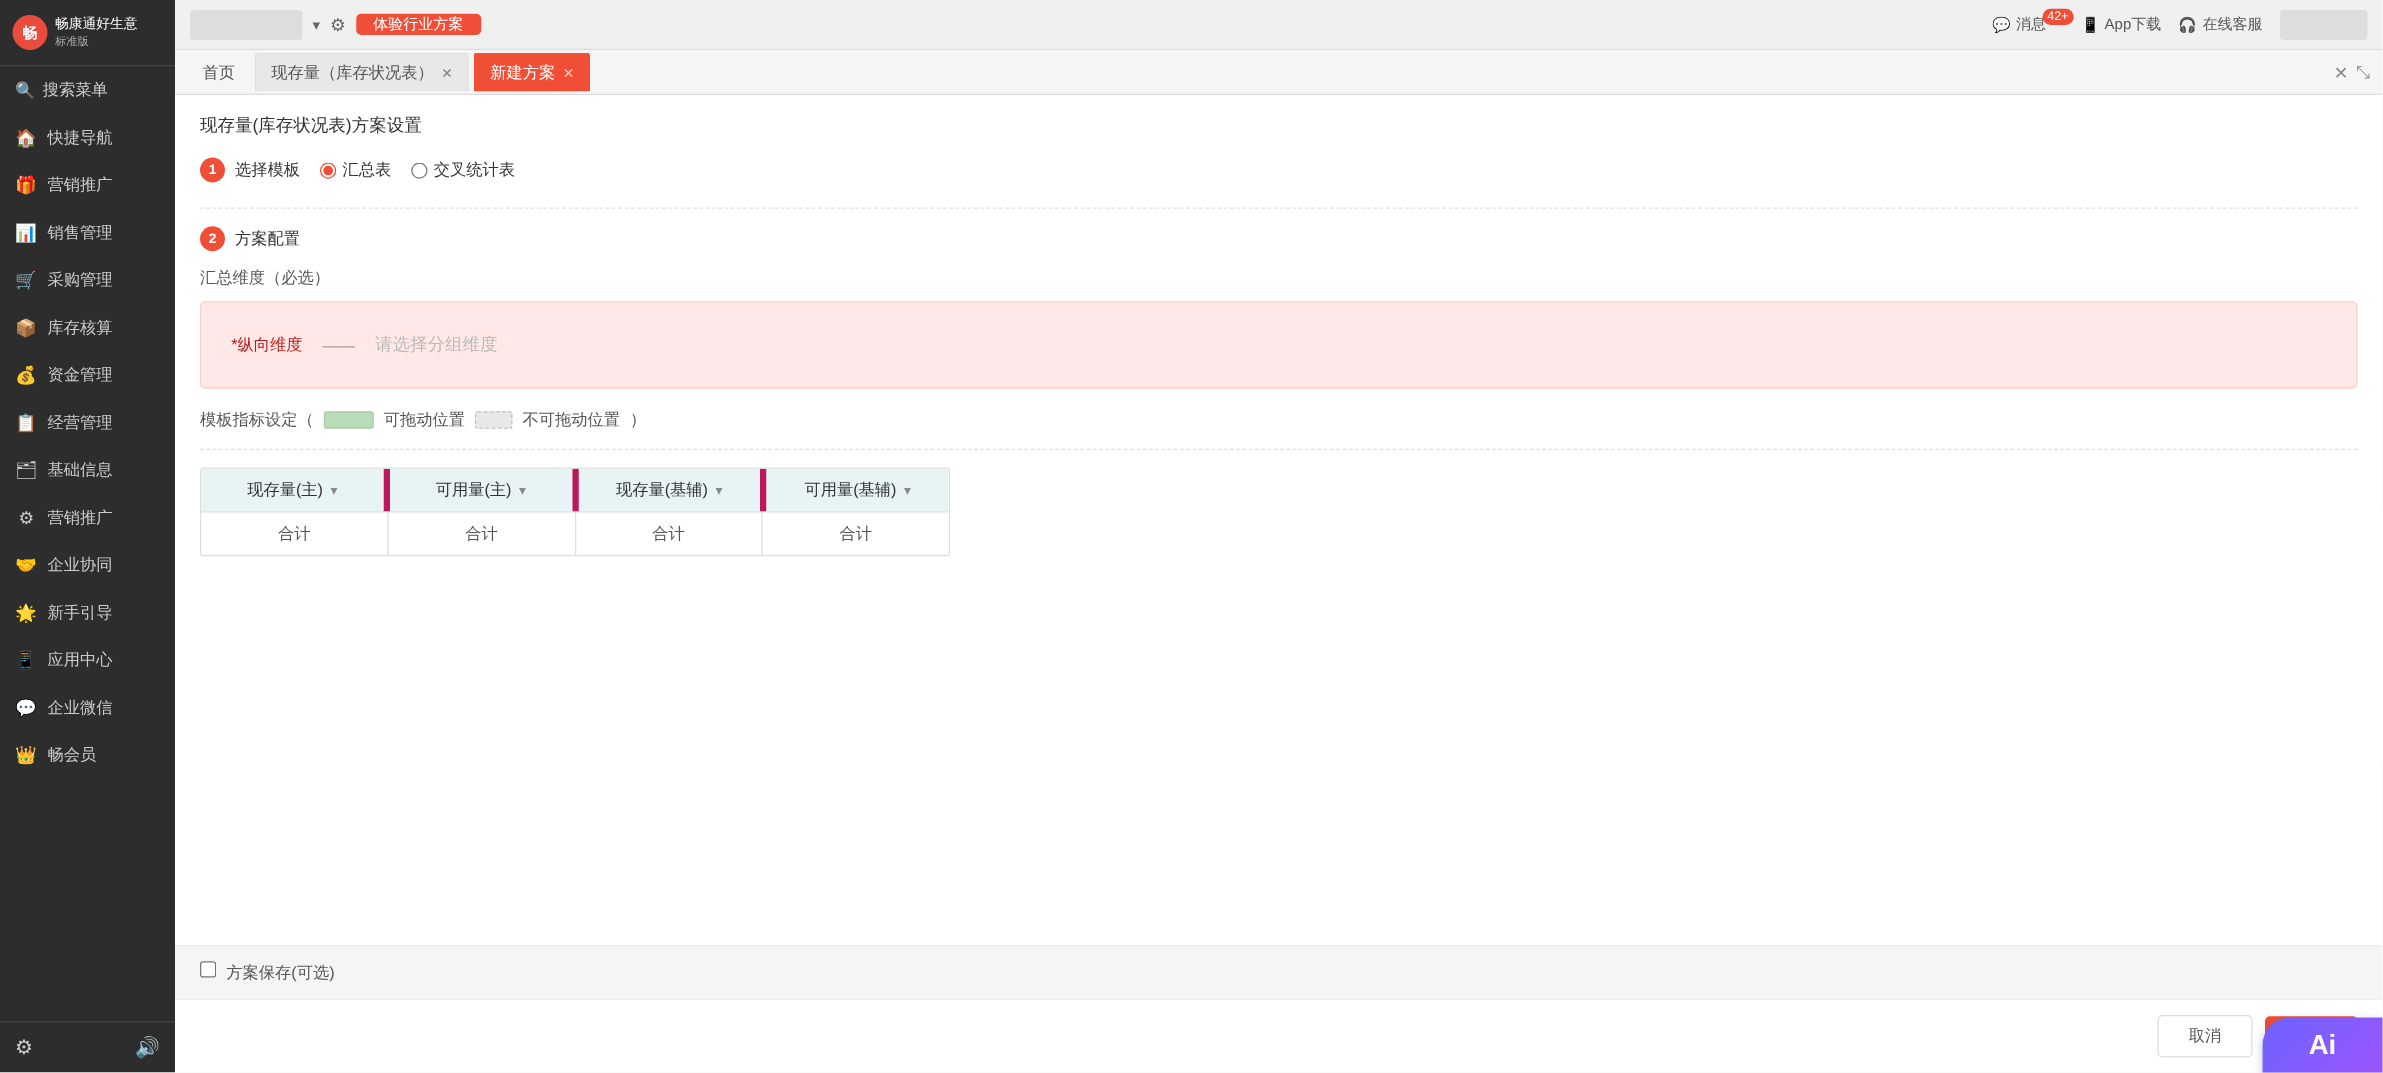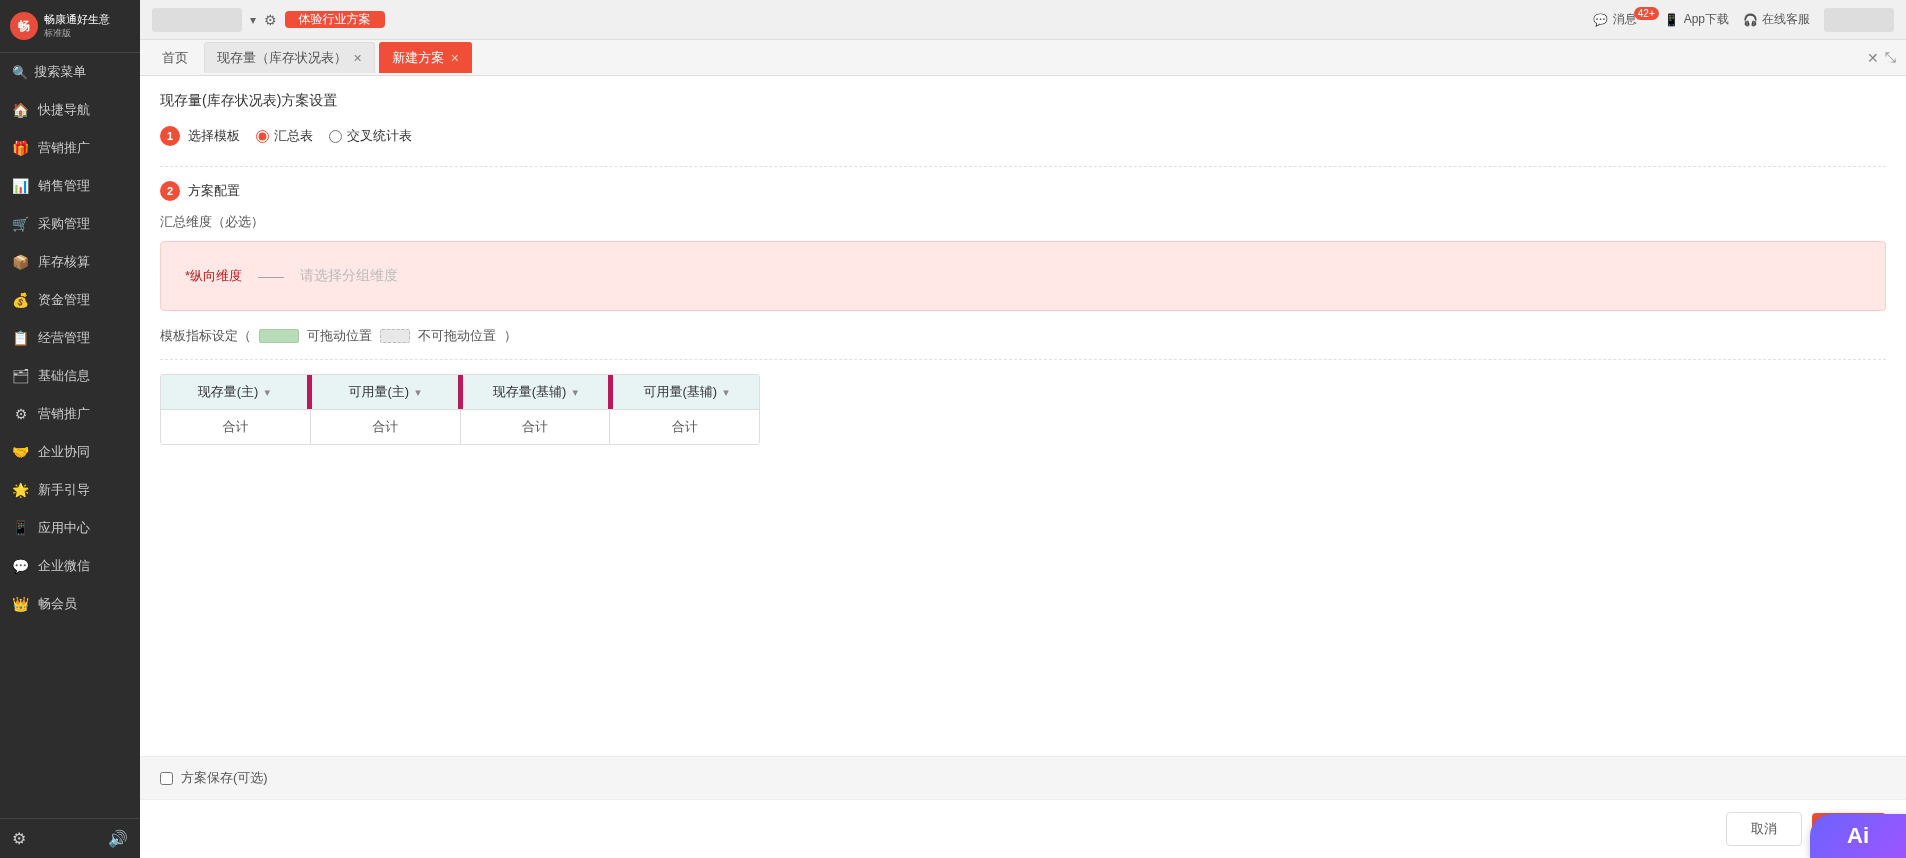--- a/index.html
+++ b/index.html
@@ -396,21 +396,21 @@
       font-size: 12px;
       color: #bbb;
       line-height: 1.8;
     }
 
     
     .content-footer {
       border-top: 1px solid #eee;
       padding: 12px 20px;
       display: flex;
-      align-items: center;
+      align-items: flex-start;
       gap: 8px;
     }
     .save-checkbox {
       accent-color: #f04e37;
     }
     .save-label {
       font-size: 13px;
       color: #555;
     }
 

